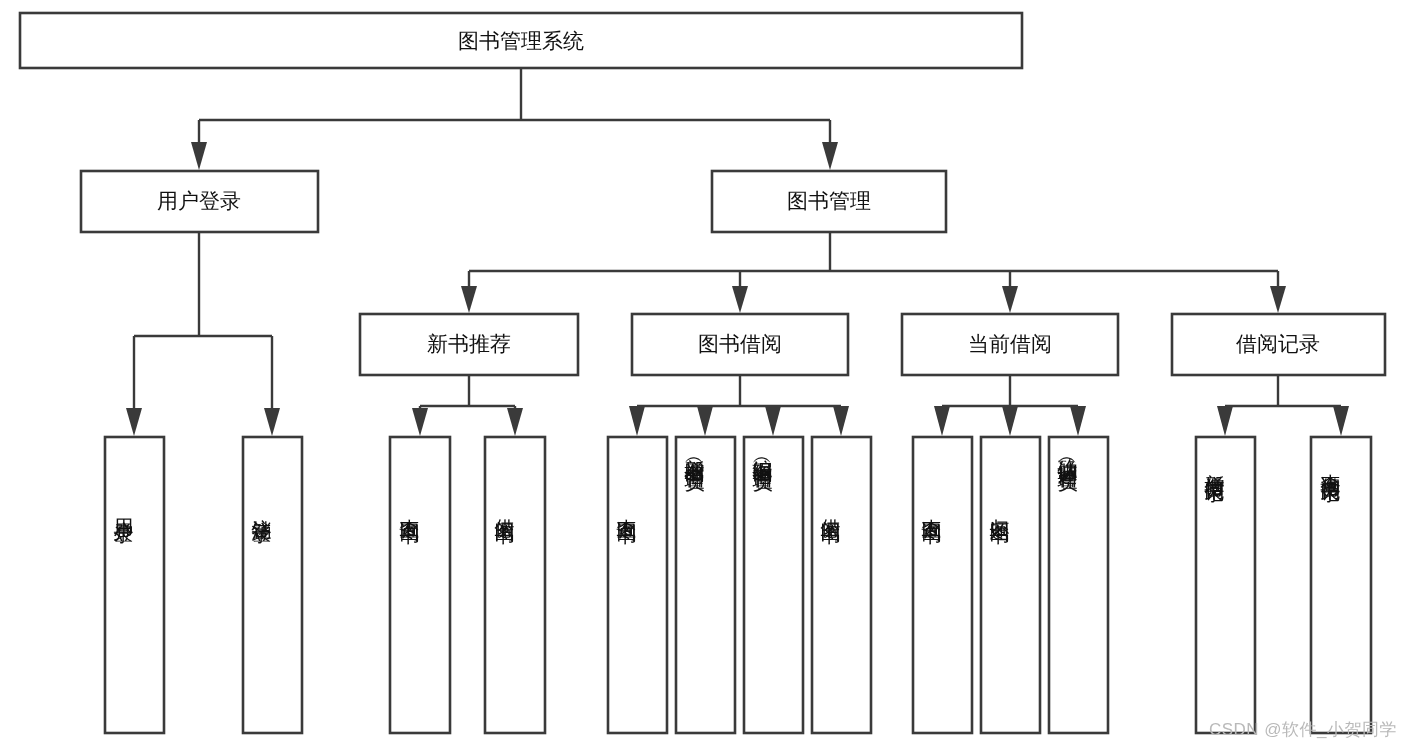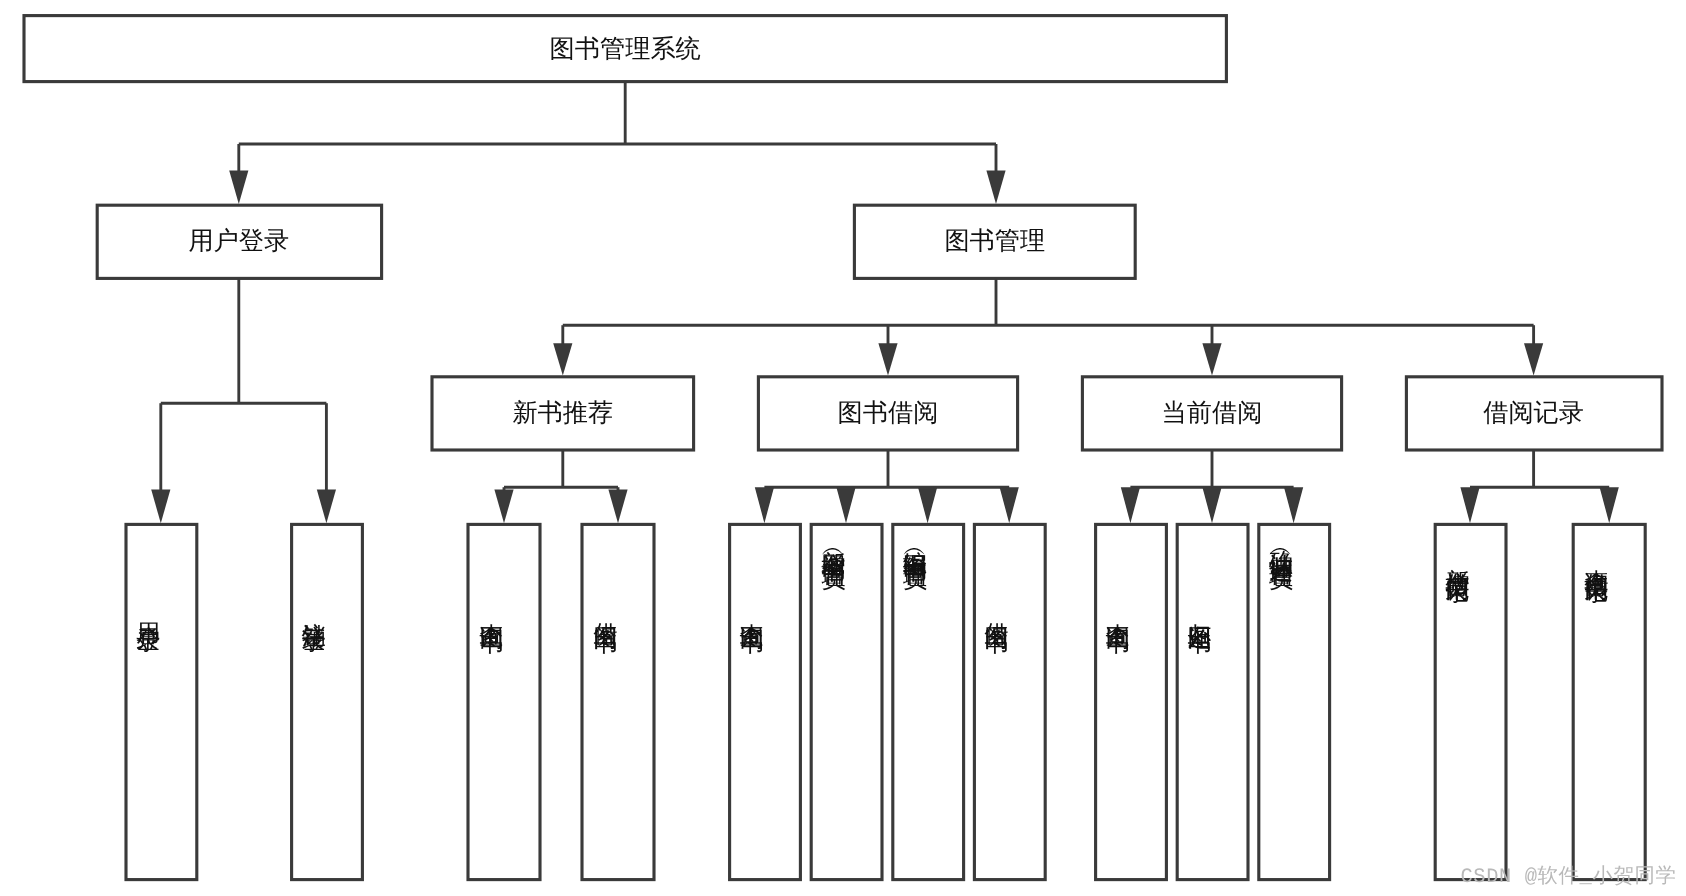--- a/index.html
+++ b/index.html
@@ -57,21 +57,21 @@
     letter-spacing: 2px;
     color: #111111;
     white-space: nowrap;
     text-align: left;
     pointer-events: none;
   }
   .watermark {
     position: absolute;
     right: 8px;
     bottom: 6px;
-    font-family: Liberation Mono, monospace;
+    font-family: Liberation Sans, sans-serif;
     font-size: 17px;
     color: #b9b9b9;
     letter-spacing: 0.5px;
     white-space: nowrap;
   }
 </style>
 </head>
 <body>
 
 <div id="diagram-root">

